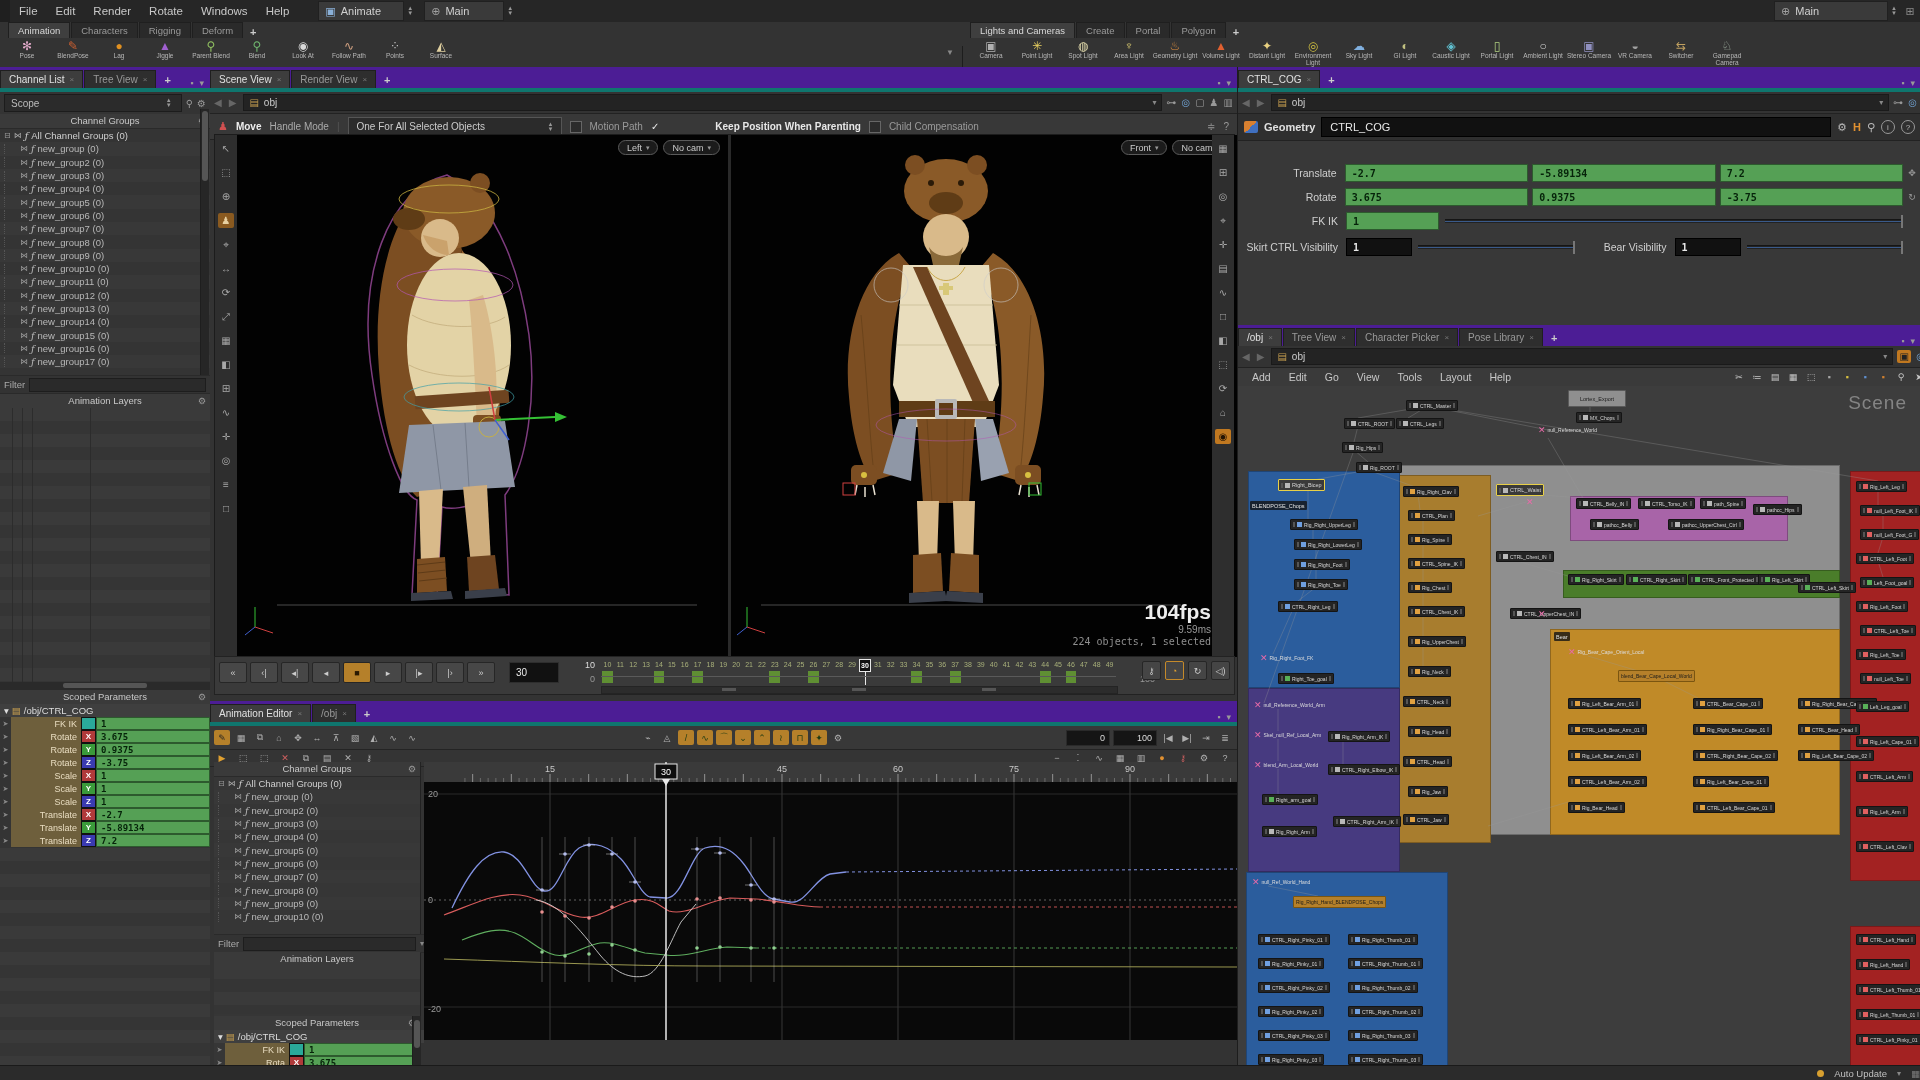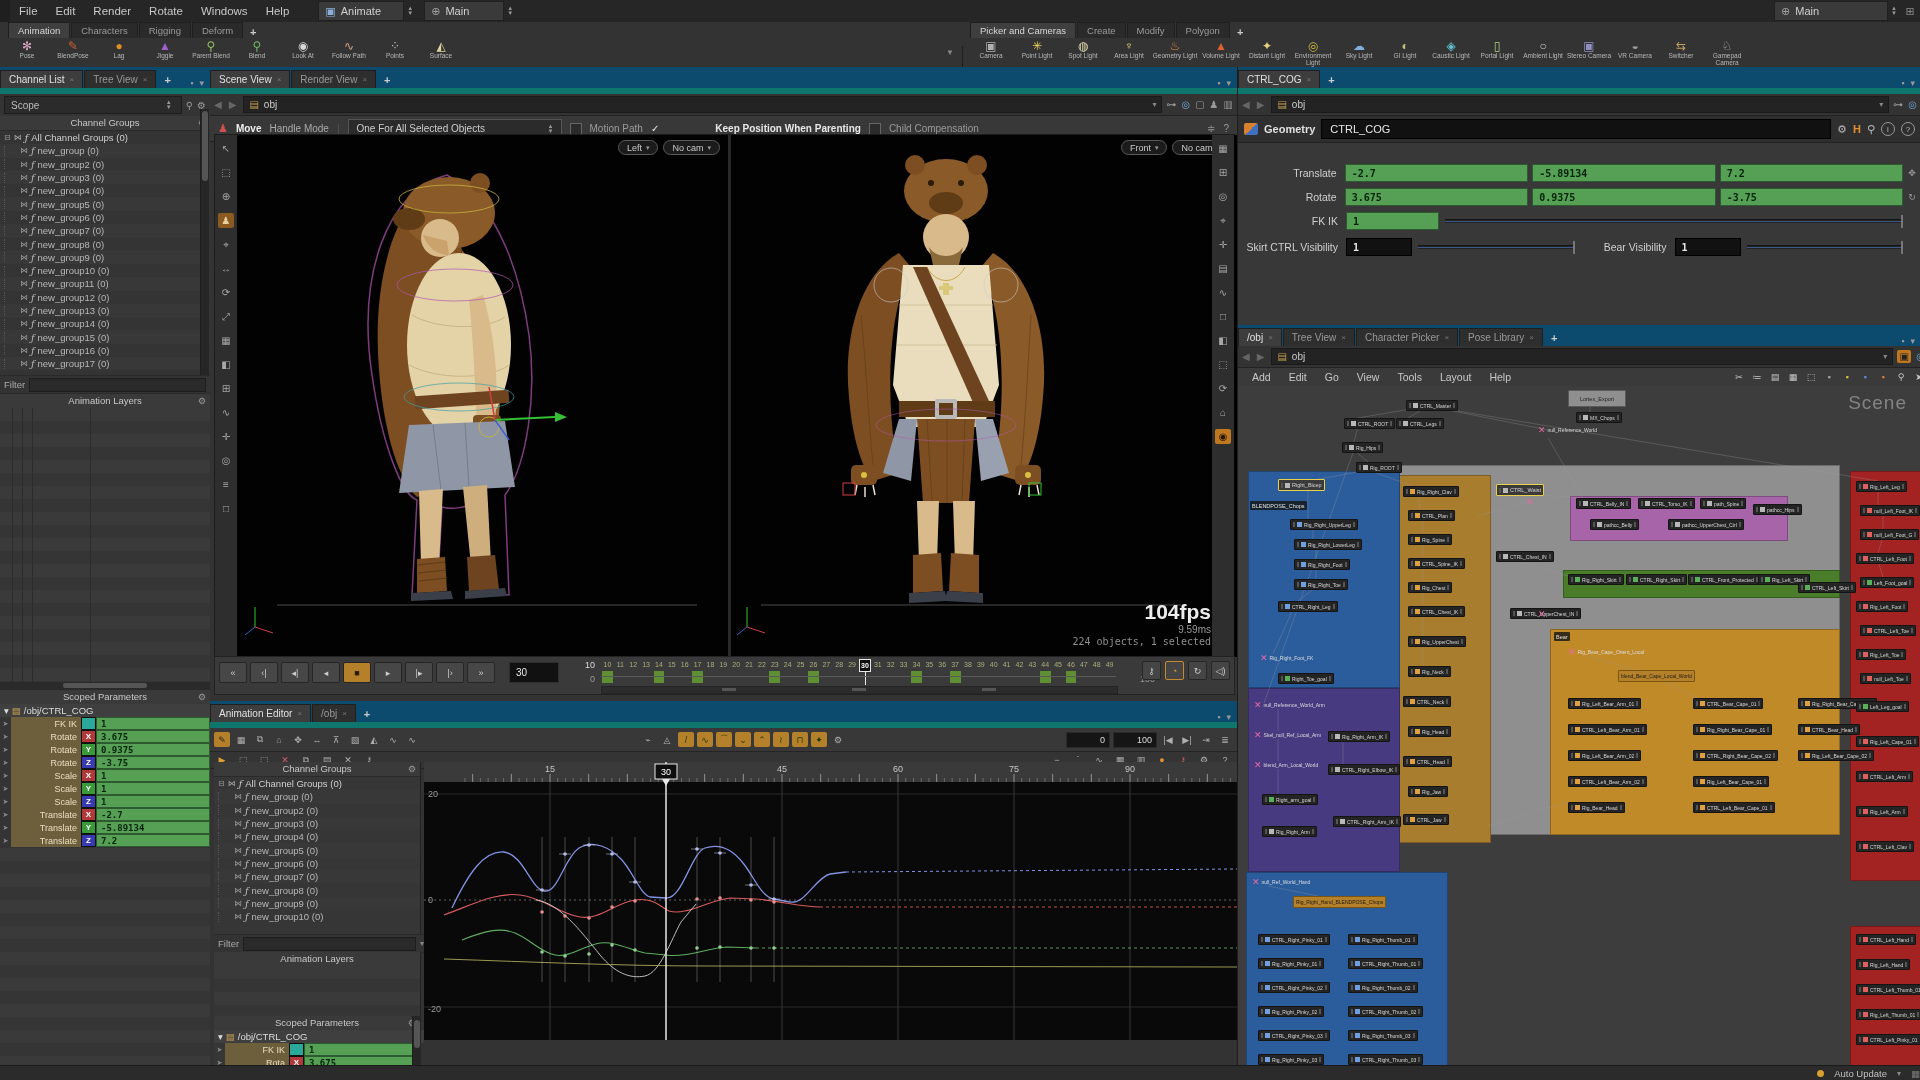--- a/index.html
+++ b/index.html
@@ -15,21 +15,21 @@
   .shelf-tabs{position:absolute;top:0;height:16px;display:flex;align-items:flex-end;}
   .stab{padding:2px 9px;font-size:9.5px;color:#9a9a9a;background:#2a2a2a;border:1px solid #1f1f1f;border-bottom:none;margin-right:1px;}
   .stab.active{background:#3f3f3f;color:#d8d8d8;}
   .stab-add{padding:0 6px;color:#cccccc;font-weight:bold;font-size:11px;}
   .shelf-tools{position:absolute;top:17px;height:28px;display:flex;}
   .stool{width:46px;display:flex;flex-direction:column;align-items:center;}
   .stool .ic{font-size:12px;line-height:14px;}
   .stool .lb{font-size:6.5px;line-height:6.5px;color:#b8b8b8;text-align:center;white-space:pre-line;}
   .shelf-div{position:absolute;left:962px;top:24px;width:1px;height:40px;background:#1d1d1d;}
   
-  .tabrow{display:flex;align-items:flex-end;height:21px;background:#0c4a6e;border-bottom:6px solid #0f766e;}
+  .tabrow{display:flex;align-items:flex-end;height:21px;background:#4c1d95;border-bottom:4px solid #0f766e;}
   .ptab{padding:3px 8px 3px 8px;font-size:10px;color:#999;background:#2e2e2e;border:1px solid #1f1f1f;border-bottom:none;margin-right:1px;display:flex;gap:5px;align-items:center;white-space:nowrap;}
   .ptab.active{background:#3d3d3d;color:#e0e0e0;}
   .tab-add{padding:2px 7px;color:#ccc;font-weight:bold;}
   .tabctl{margin-left:auto;display:flex;gap:6px;padding:0 6px;color:#999;font-size:9px;align-items:center;}
   .navrow{height:21px;background:#333333;border-bottom:1px solid #222;display:flex;align-items:center;gap:4px;padding:0 4px;}
   .navarrows{color:#666;font-size:10px;letter-spacing:3px;}
   .pathfield{flex:1;height:15px;background:#232323;border:1px solid #1a1a1a;display:flex;align-items:center;gap:5px;padding:0 5px;color:#ccc;font-size:10px;}
   .pathfield .caret{margin-left:auto;color:#888;font-size:8px;}
   .navicons{display:flex;gap:5px;color:#999;font-size:10px;align-items:center;}
   .vscroll{position:absolute;width:8px;background:#262626;border-left:1px solid #1e1e1e;}
@@ -224,23 +224,23 @@
           <div class="lb">Points</div>
         </div>
         <div class="stool">
           <div class="ic" style="color: rgb(224, 208, 160);">◭</div>
           <div class="lb">Surface</div>
         </div>
       </div>
   <div style="position:absolute;left:946px;top:26px;color:#888;font-size:8px;">▼</div>
   <div class="shelf-div"></div>
   <div class="shelf-tabs" style="left:970px;" id="shelf-right-tabs">
-        <div class="stab active">Picker and Cameras</div>
+        <div class="stab active">Lights and Cameras</div>
         <div class="stab">Create</div>
-        <div class="stab">Modify</div>
+        <div class="stab">Portal</div>
         <div class="stab">Polygon</div>
         <div class="stab-add">+</div>
       </div>
   <div class="shelf-tools" style="left:968px;" id="shelf-right-tools">
         <div class="stool">
           <div class="ic" style="color: rgb(176, 176, 176);">▣</div>
           <div class="lb">Camera</div>
         </div>
         <div class="stool">
           <div class="ic" style="color: rgb(232, 208, 96);">✳</div>

